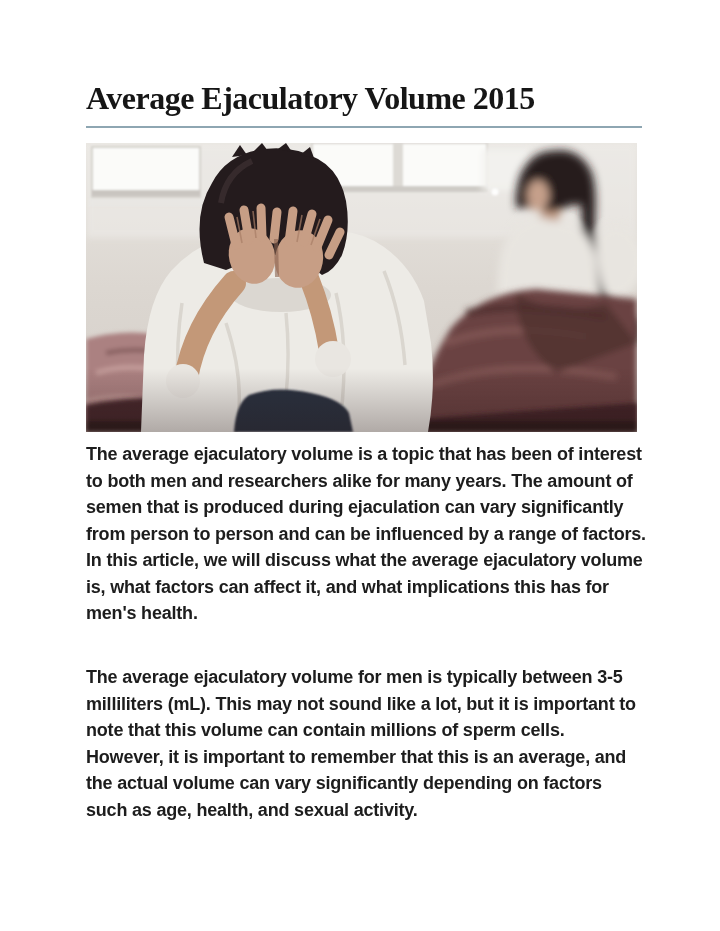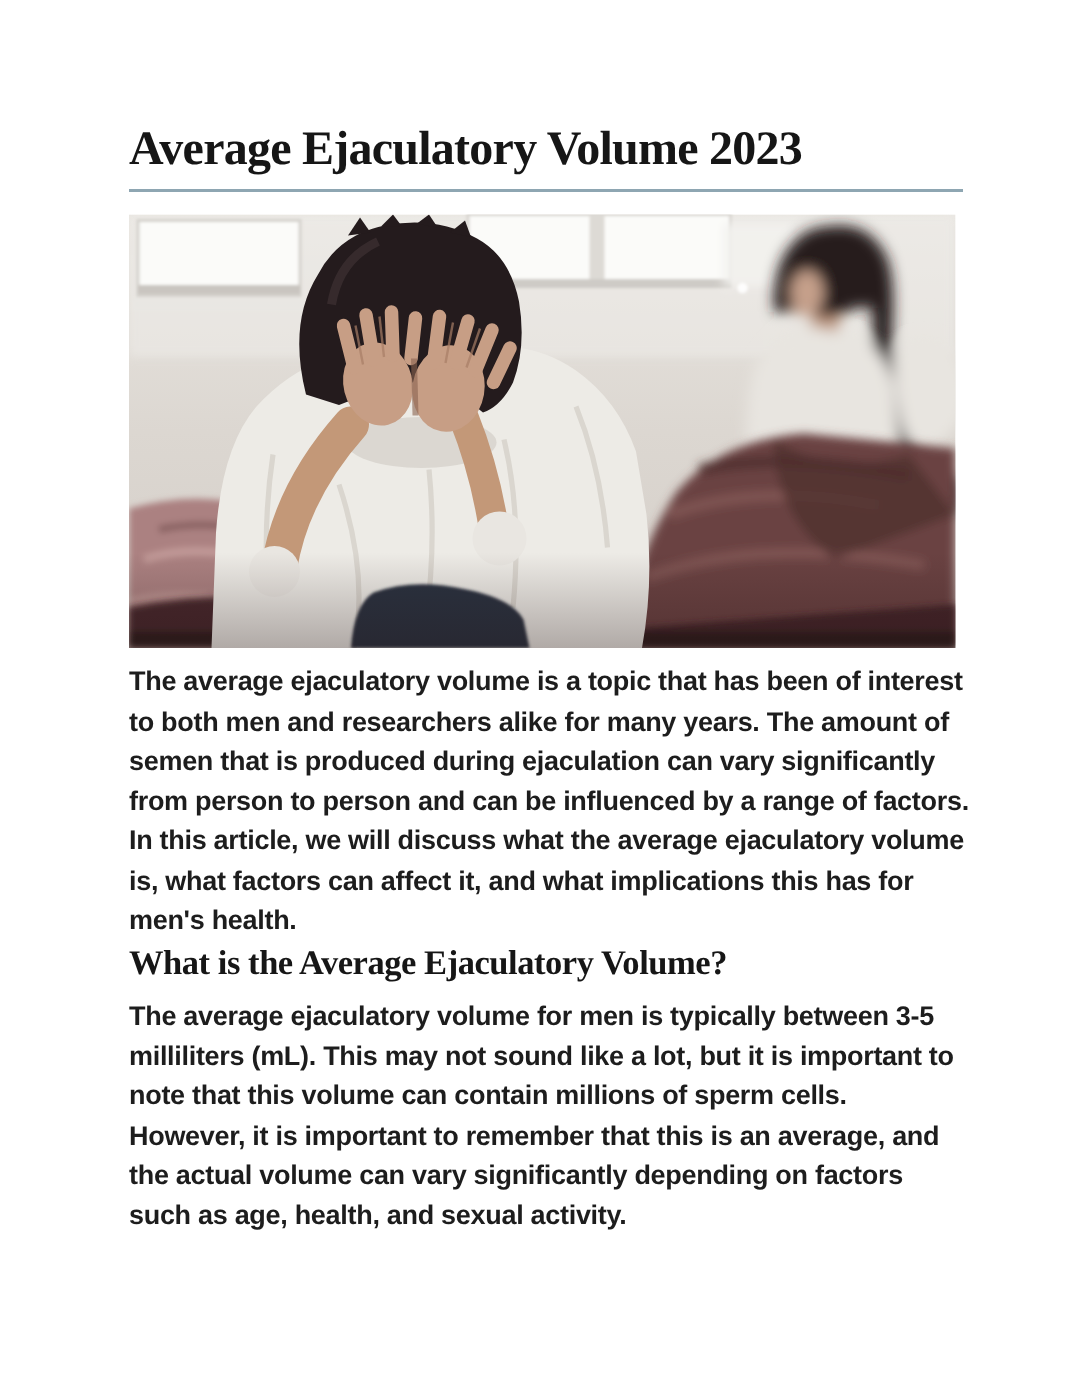--- a/index.html
+++ b/index.html
@@ -69,21 +69,21 @@
     line-height: 1.2;
     color: #161616;
   }
   .par-section1 { top: 664px; }
 </style>
 </head>
 <body>
 
 <div class="page">
 
-  <h1 class="doc-title">Average Ejaculatory Volume 2023</h1>
+  <h1 class="doc-title">Average Ejaculatory Volume 2015</h1>
 
   <figure class="article-figure" aria-label="Distressed man in a white shirt sitting on the edge of a bed covering his face with both hands; a blurred woman with long dark hair sits behind him on the bed under a dark maroon blanket, bright windows in the background">
     <svg viewBox="0 0 551 289" preserveAspectRatio="none" role="img">
       <defs>
         <linearGradient id="wallGrad" x1="0" y1="0" x2="0" y2="1">
           <stop offset="0" stop-color="#e9e6e1"></stop>
           <stop offset="0.5" stop-color="#dcd7d1"></stop>
           <stop offset="1" stop-color="#d4cec8"></stop>
         </linearGradient>
         <linearGradient id="vignette" x1="0" y1="0" x2="0" y2="1">
@@ -203,17 +203,16 @@
 
         <path d="M148,289 Q150,260 163,252 Q190,242 225,250 Q255,256 263,270 L267,289 Z" fill="#2a3040" filter="url(#b1)"></path>
       </g>
 
       <rect x="0" y="0" width="551" height="289" fill="url(#vignette)"></rect>
     </svg>
   </figure>
 
   <p class="body-par par-intro">The average ejaculatory volume is a topic that has been of interest to both men and researchers alike for many years. The amount of semen that is produced during ejaculation can vary significantly from person to person and can be influenced by a range of factors. In this article, we will discuss what the average ejaculatory volume is, what factors can affect it, and what implications this has for men's health.</p>
 
-  <h2 class="section-heading">What is the Average Ejaculatory Volume?</h2>
 
   <p class="body-par par-section1">The average ejaculatory volume for men is typically between 3-5 milliliters (mL). This may not sound like a lot, but it is important to note that this volume can contain millions of sperm cells. However, it is important to remember that this is an average, and the actual volume can vary significantly depending on factors such as age, health, and sexual activity.</p>
 
 </div>
 
 </body></html>

